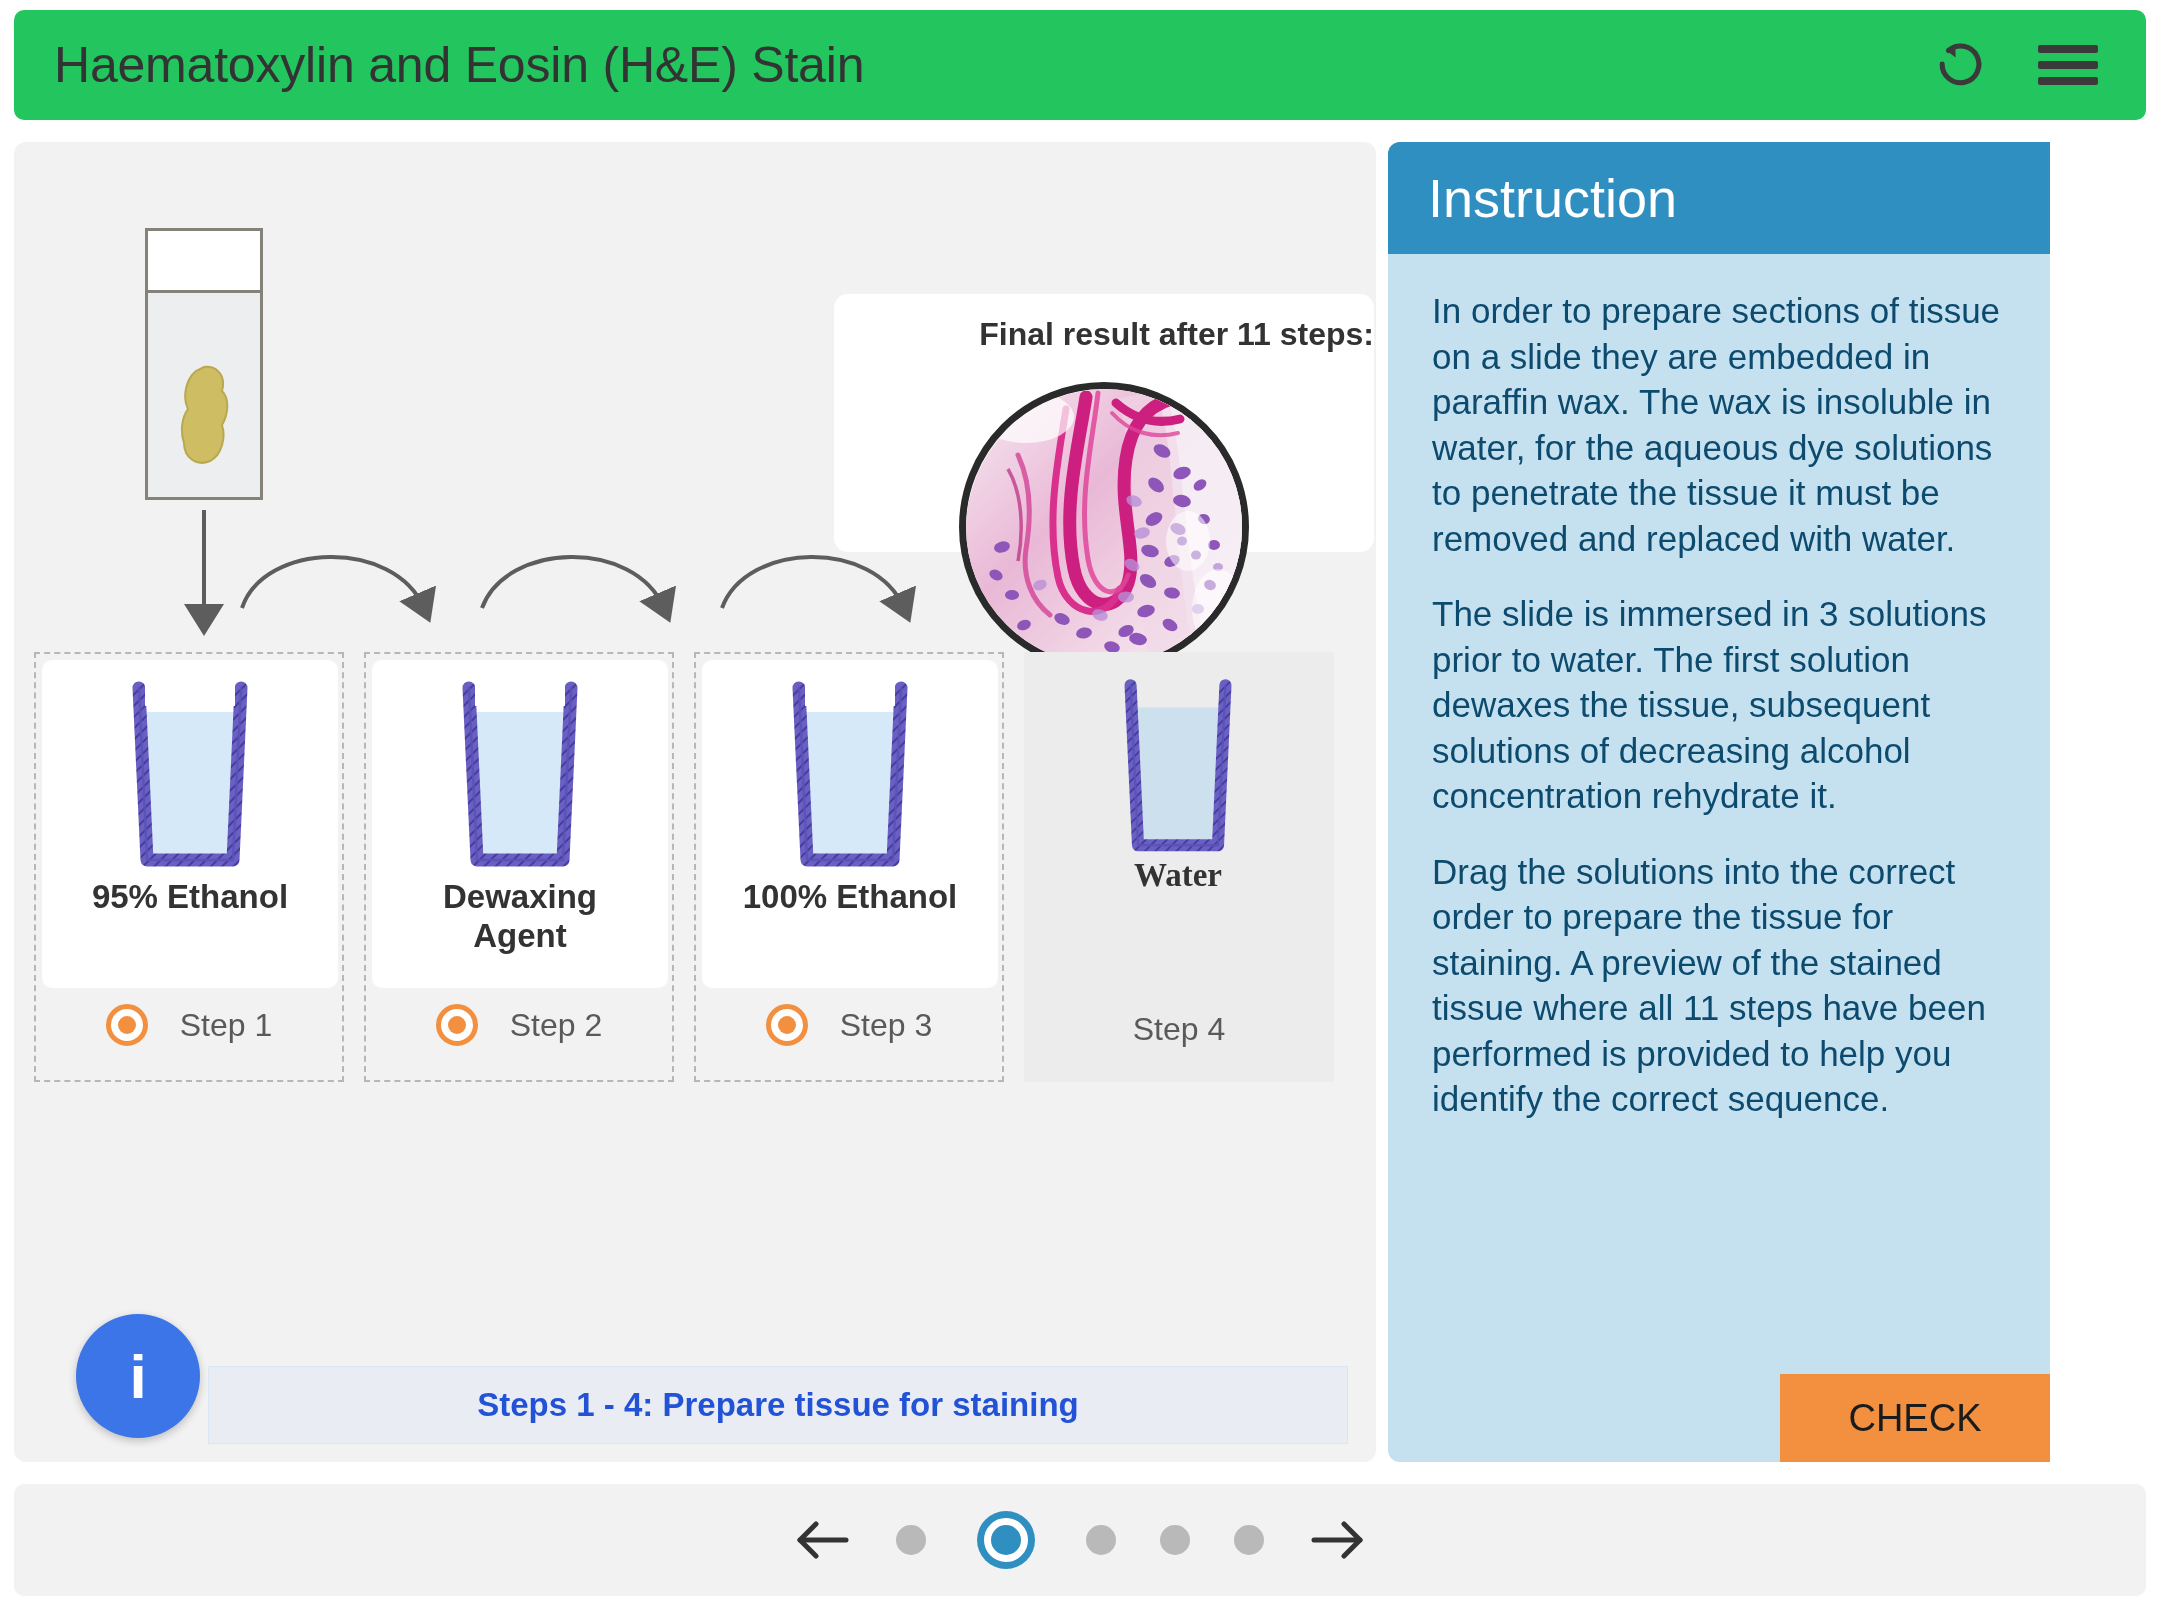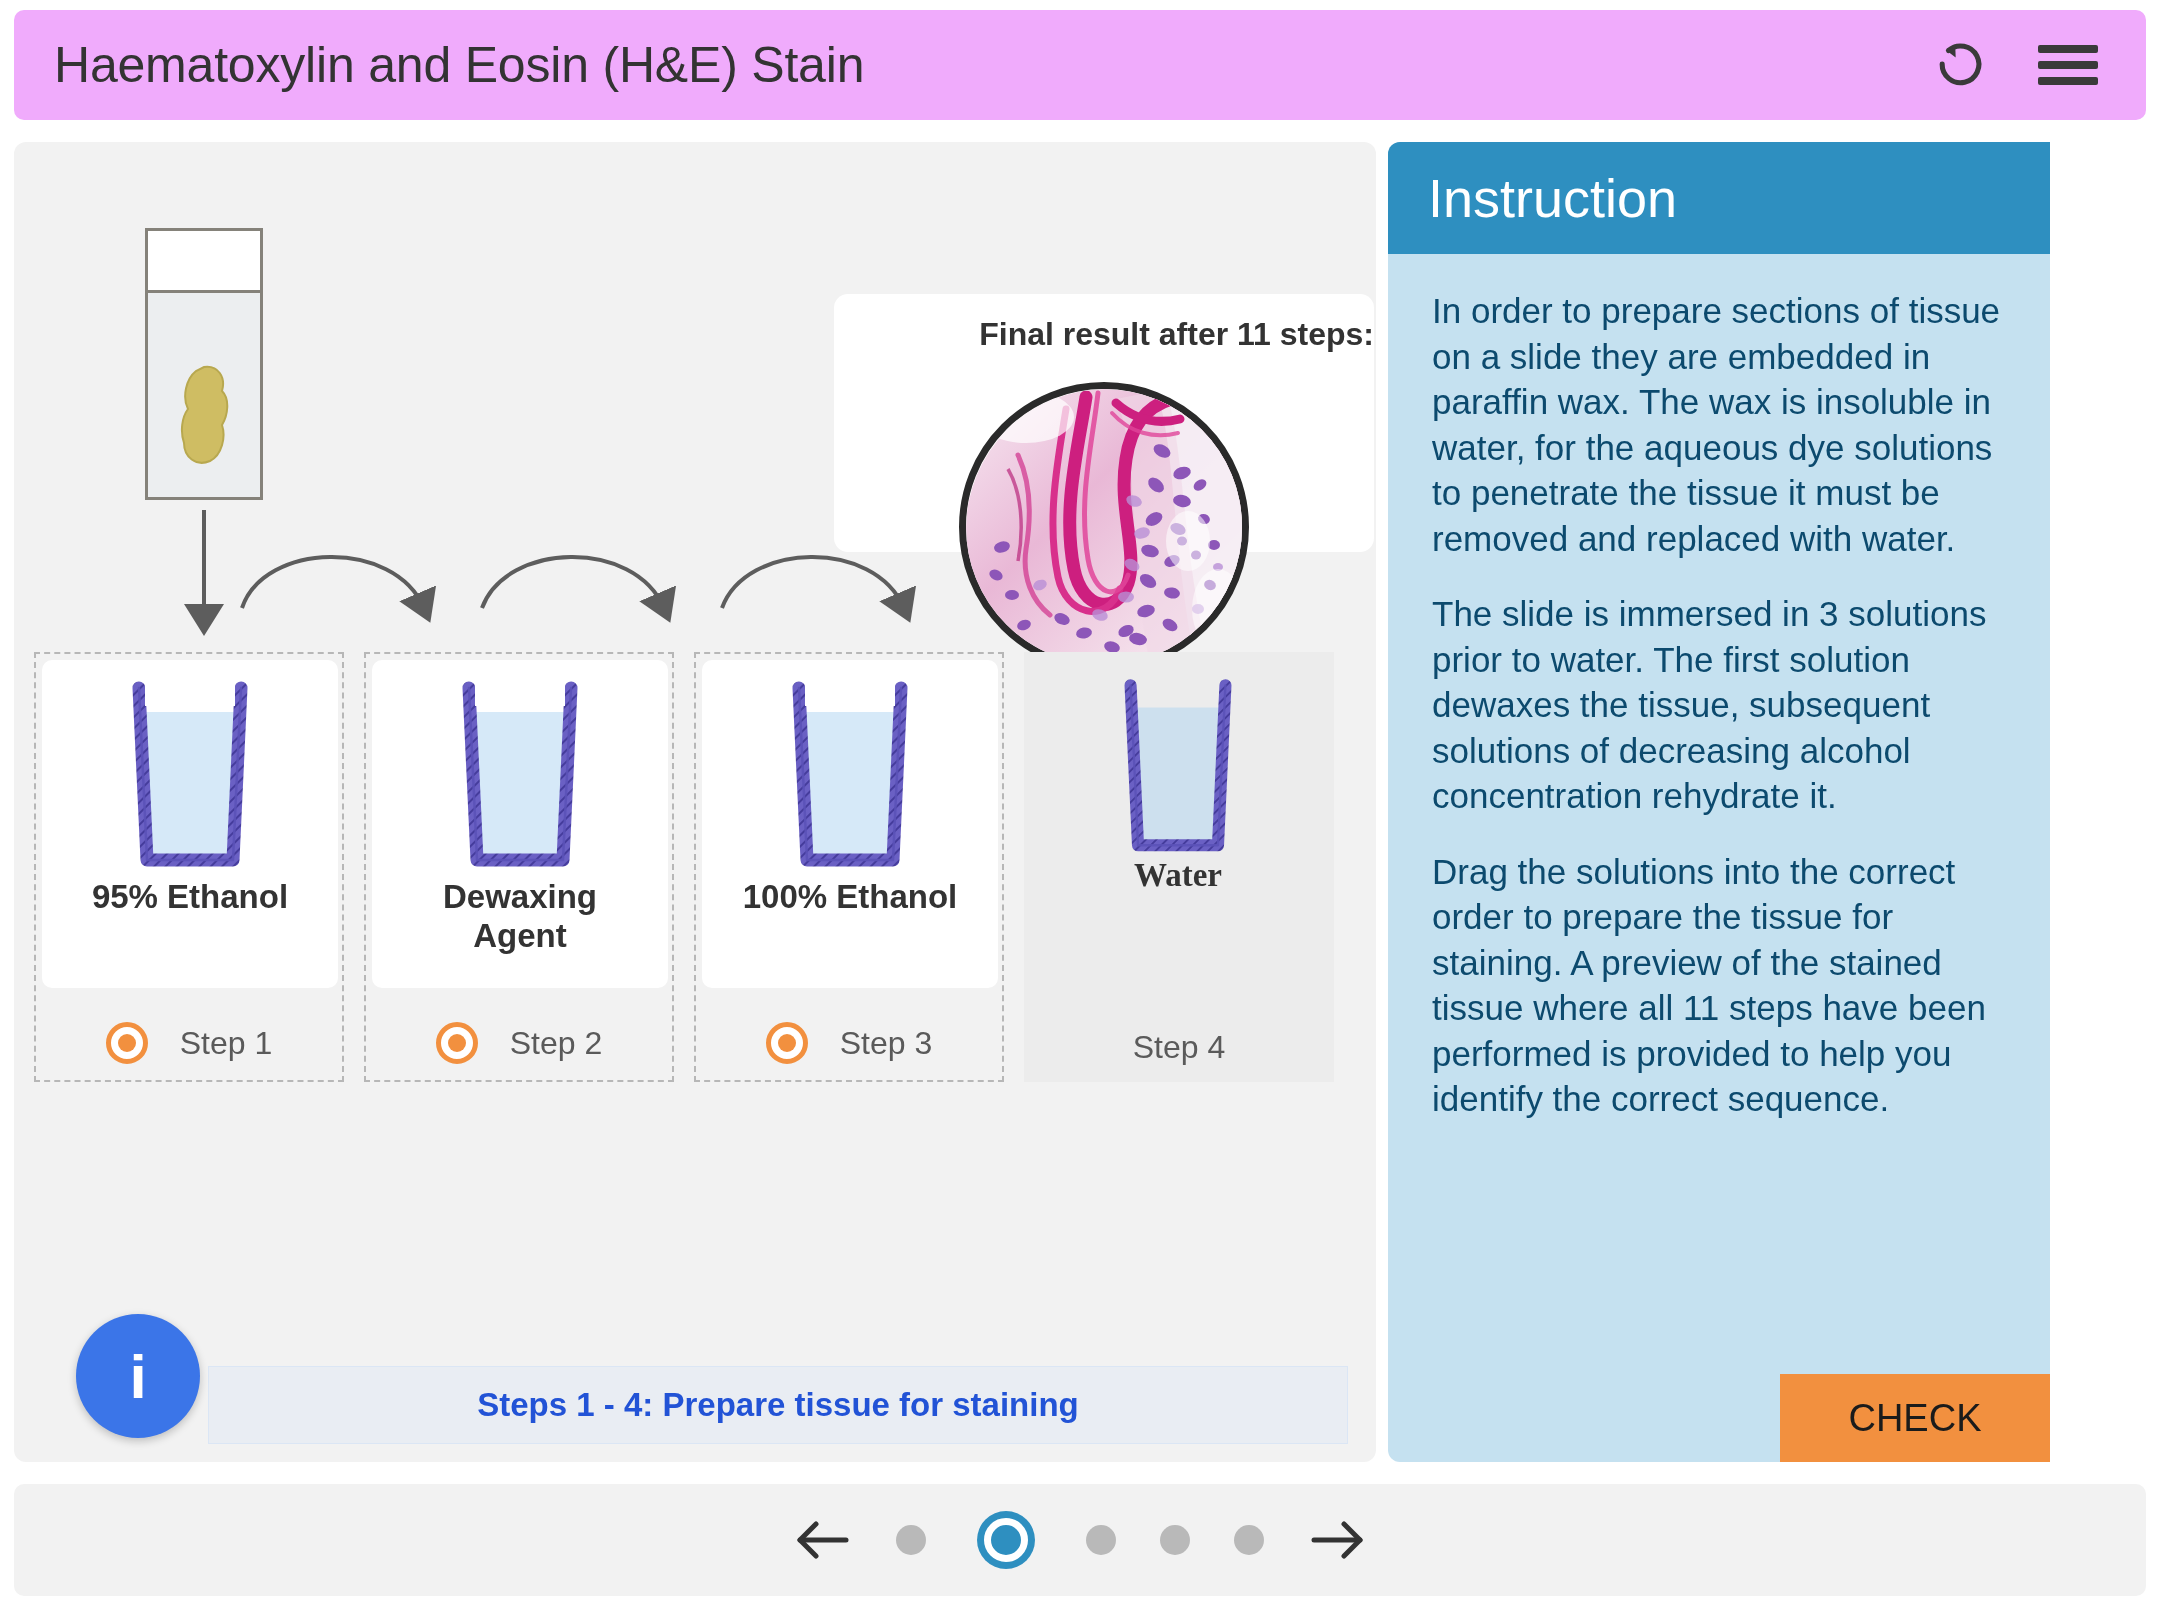--- a/index.html
+++ b/index.html
@@ -6,21 +6,21 @@
   body{
     width:2160px;height:1610px;
     background:#ffffff;
     font-family:"Liberation Sans", sans-serif;
     overflow:hidden;
     position:relative;
   }
   
   .header{
     position:absolute;left:14px;top:10px;width:2132px;height:110px;
-    background:#f0abfc;border-radius:10px;
+    background:#22c55e;border-radius:10px;
     display:flex;align-items:center;
   }
   .header-title{
     margin-left:40px;font-size:50px;color:#333333;font-weight:400;
     letter-spacing:-0.2px;white-space:nowrap;
   }
   .header-actions{margin-left:auto;display:flex;align-items:center;gap:46px;margin-right:46px;}
   .icon-btn{display:flex;align-items:center;justify-content:center;cursor:pointer;}
 
   
@@ -71,21 +71,21 @@
     background:#ffffff;border-radius:10px;
   }
   .beaker-card.nocard{background:transparent;font-family:Liberation Serif, serif;}
   .beaker-svg-holder{position:absolute;left:0;right:0;top:18px;display:flex;justify-content:center;}
   .beaker-label{
     position:absolute;left:10px;right:10px;top:218px;text-align:center;
     font-size:33px;font-weight:700;color:#333333;line-height:1.18;
   }
   .beaker-label.fixed-label{top:198px;font-weight:700;}
   .step-row{
-    position:absolute;left:0;right:0;bottom:16px;
+    position:absolute;left:0;right:0;bottom:34px;
     display:flex;align-items:center;justify-content:center;gap:32px;
   }
   .step-row.right{justify-content:center;text-align:right;}
   .step-text{font-size:32px;color:#5a5a5a;}
   .radio{
     width:42px;height:42px;border-radius:50%;
     border:5px solid #f2903f;box-sizing:border-box;
     display:flex;align-items:center;justify-content:center;background:#ffffff;
   }
   .radio-dot{width:18px;height:18px;border-radius:50%;background:#f2903f;}

